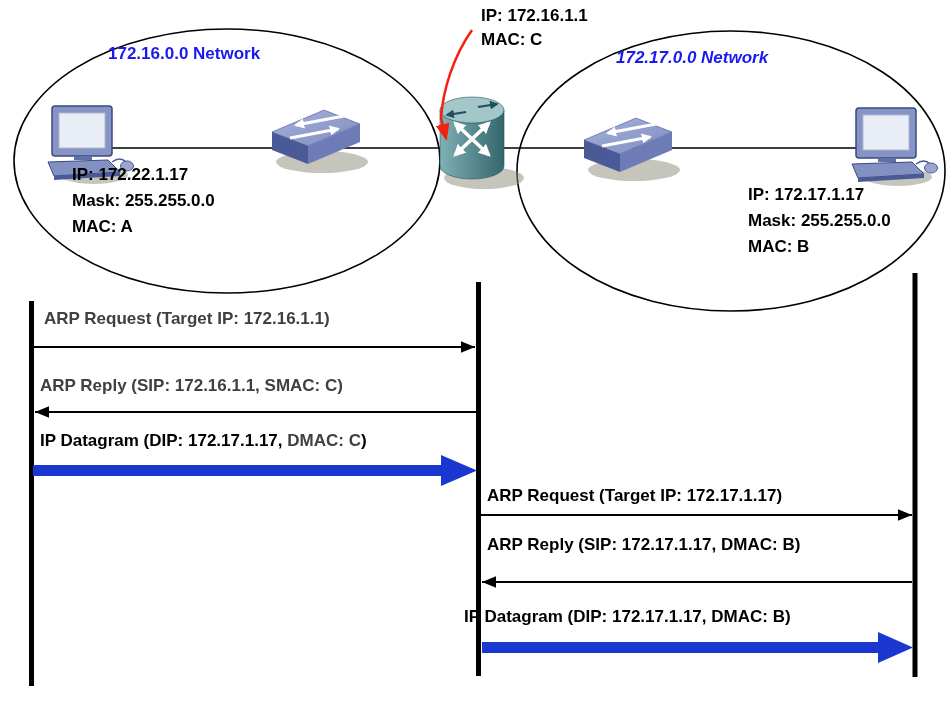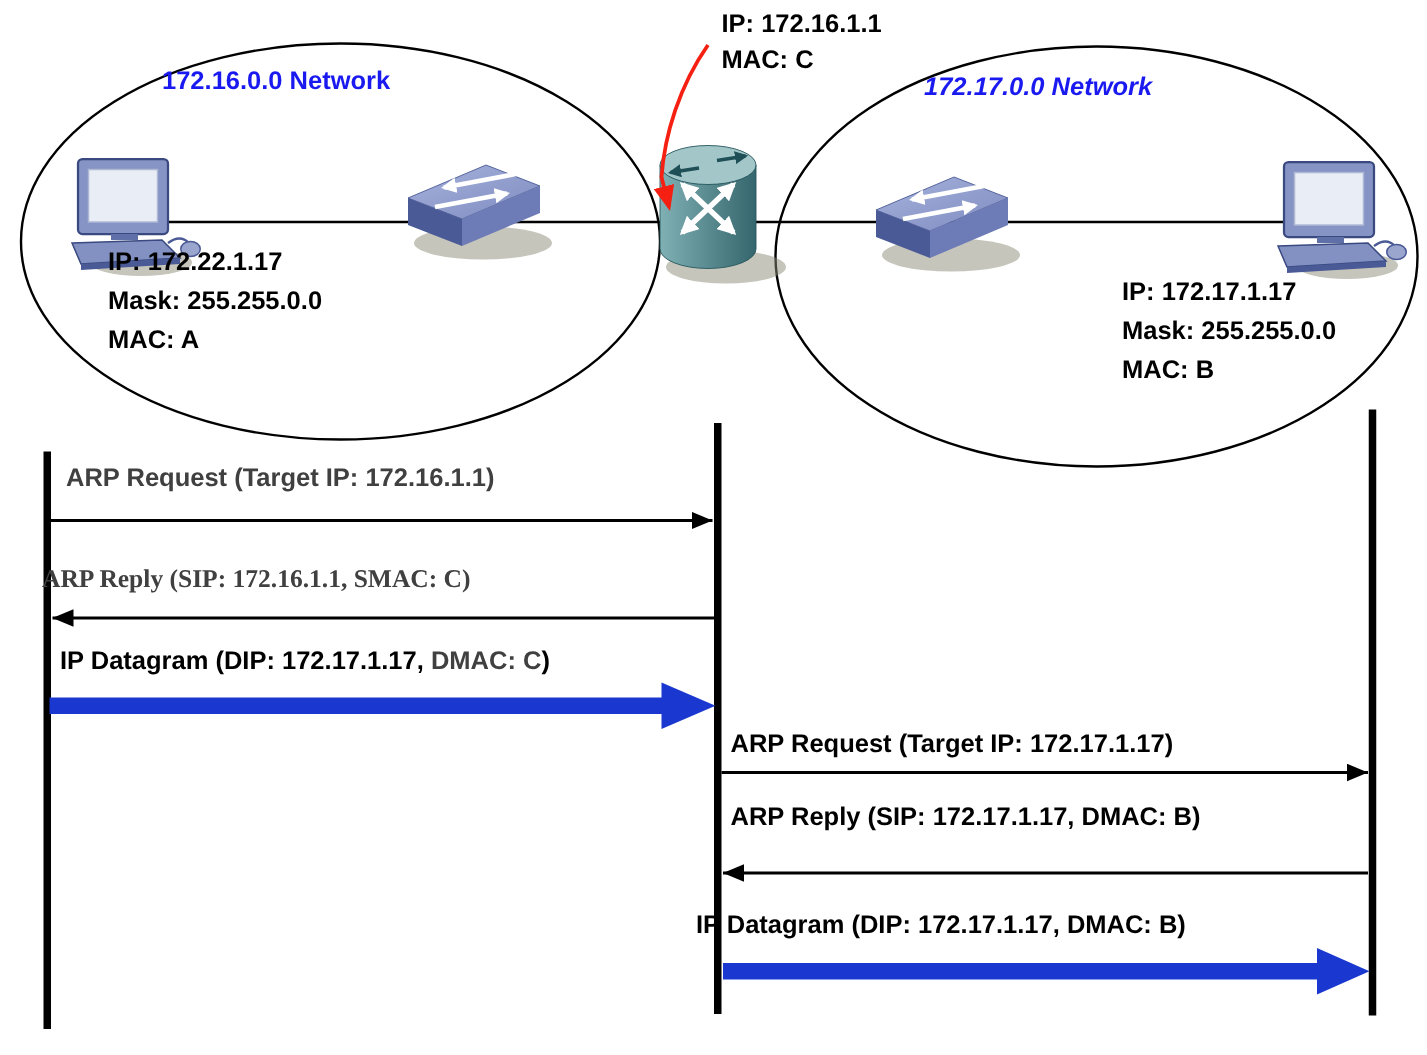--- a/index.html
+++ b/index.html
@@ -133,21 +133,21 @@
   </div>
 
   <div class="lbl info" style="left:748px; top:182px;">
     <div>IP: 172.17.1.17</div>
     <div>Mask: 255.255.0.0</div>
     <div>MAC: B</div>
   </div>
 
   <div class="lbl red" style="left:44px; top:308px;">ARP Request (Target IP: 172.16.1.1)</div>
 
-  <div class="lbl red" style="left:28px; top:375px;font-family:Liberation Serif, serif;">ARP Reply (SIP: 172.16.1.1, SMAC: C)</div>
+  <div class="lbl red" style="left:40px; top:375px;">ARP Reply (SIP: 172.16.1.1, SMAC: C)</div>
 
   <div class="lbl" style="left:40px; top:430px;"><span>IP Datagram (DIP: 172.17.1.17, </span><span class="red">DMAC: C</span><span>)</span></div>
 
   <div class="lbl" style="left:487px; top:485px;">ARP Request (Target IP: 172.17.1.17)</div>
 
   <div class="lbl" style="left:487px; top:534px;">ARP Reply (SIP: 172.17.1.17, DMAC: B)</div>
 
   <div class="lbl" style="left:464px; top:606px;">IP Datagram (DIP: 172.17.1.17, DMAC: B)</div>
 
 </div>

